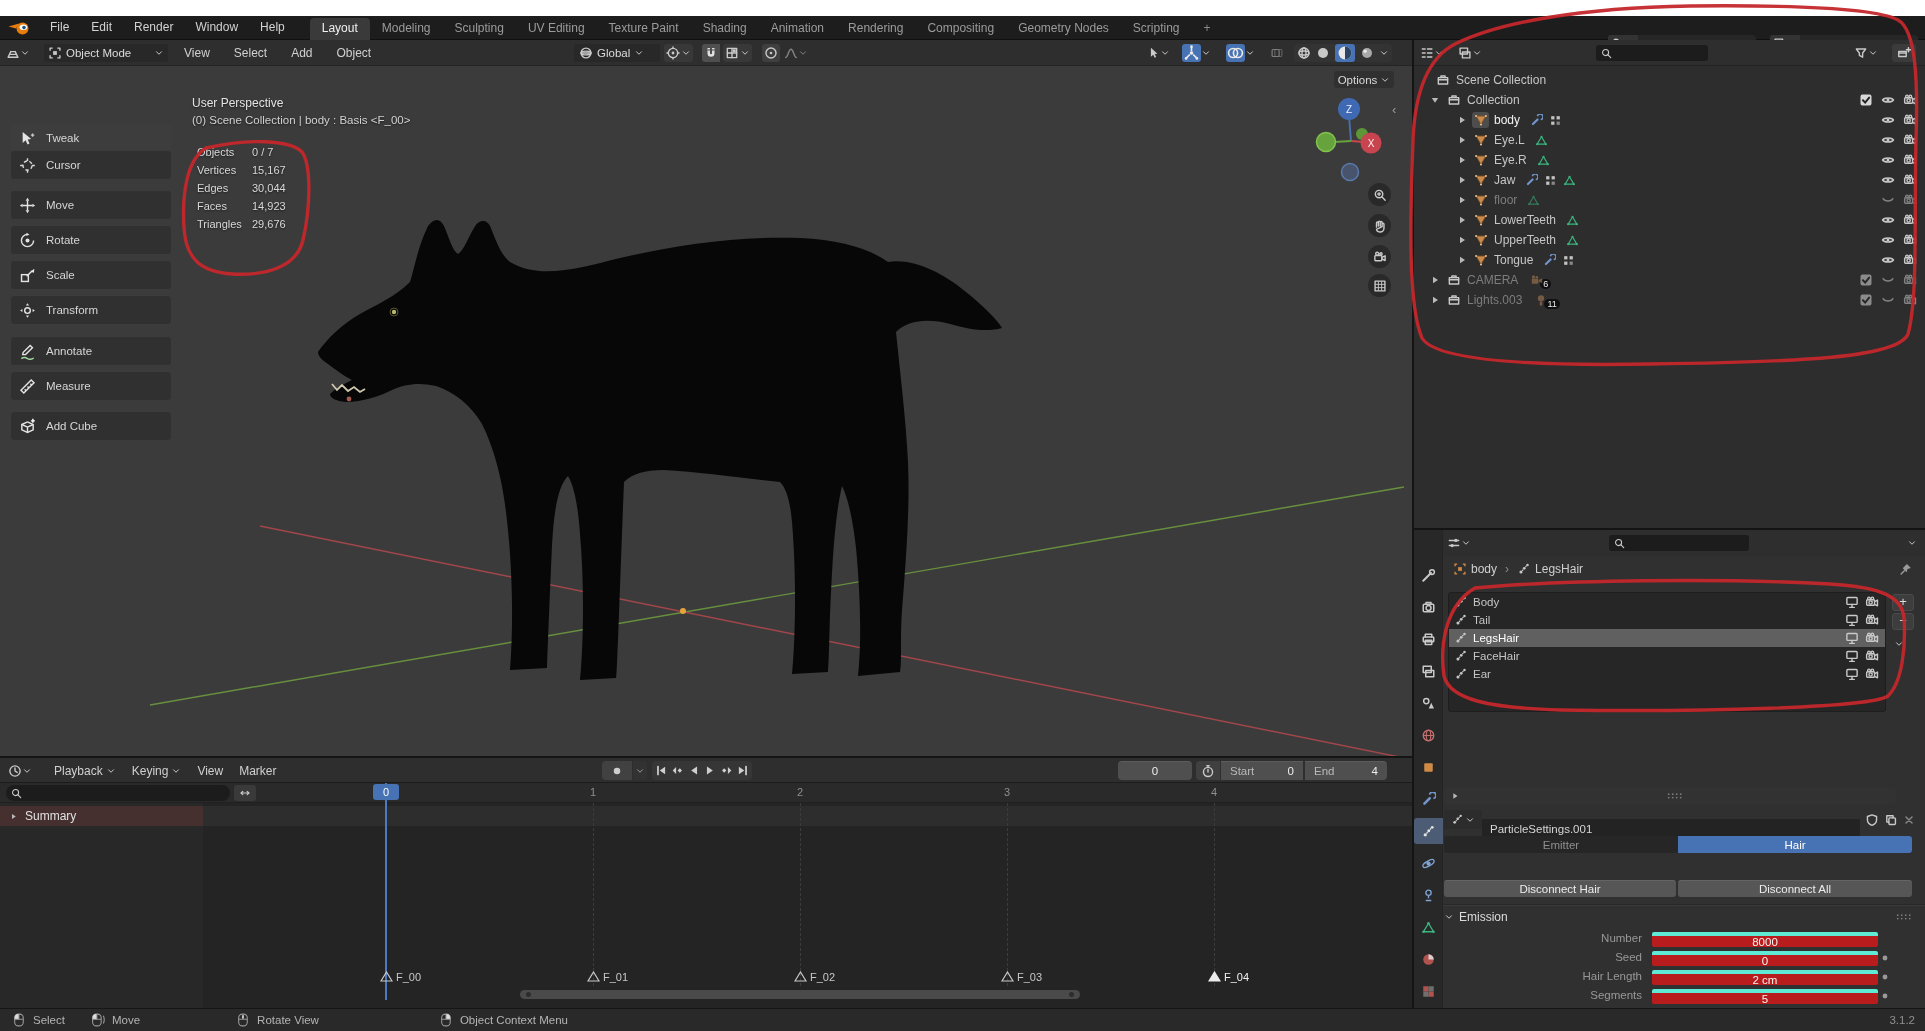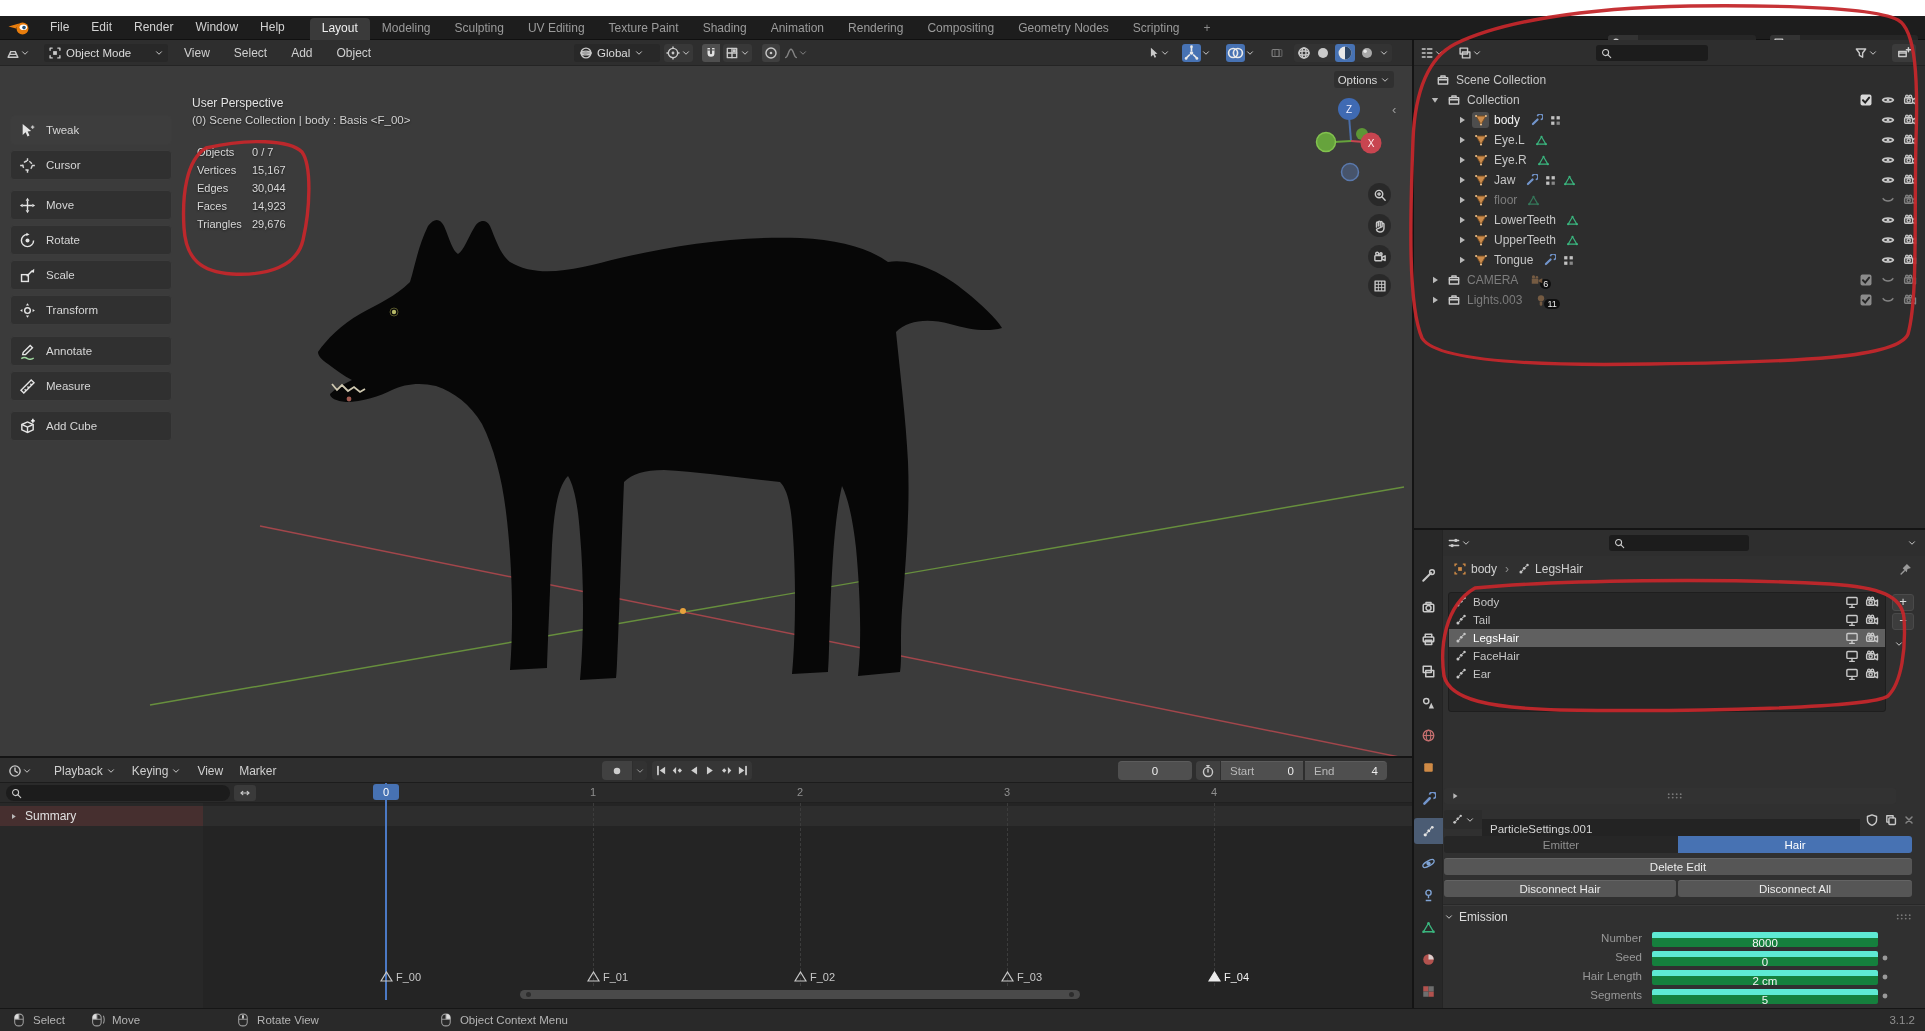--- a/index.html
+++ b/index.html
@@ -103,22 +103,22 @@
   .db-ics { display:flex; align-items:center; gap:5px; padding-left:5px; }
   .toggle2 { position:absolute; left:30px; top:306px; width:468px; height:17px; display:flex; border-radius:3px; overflow:hidden; font-size:11.5px; }
   .toggle2 .opt { flex:1; display:flex; align-items:center; justify-content:center; background:#262626; color:#8f8f8f; }
   .toggle2 .opt.on { background:#4772b3; color:#fff; }
   .pbtn { position:absolute; height:17px; background:#565656; border-radius:3px; display:flex; align-items:center; justify-content:center;
           color:#ececec; font-size:11.5px; border-top:1px solid #646464; }
   .psep { position:absolute; left:29px; top:374px; width:482px; height:2px; background:#282828; border-bottom:1px solid #3a3a3a; }
   .ph-row { position:absolute; left:30px; top:378px; width:468px; height:18px; display:flex; align-items:center; gap:5px; color:#dcdcdc; font-size:12px; }
   .f-row { position:absolute; left:30px; width:470px; height:15px; display:flex; align-items:flex-start; }
   .f-label { width:208px; text-align:right; padding-right:10px; color:#989898; font-size:11.5px; }
-  .f-field { width:226px; height:15px; background:#15803d; border-radius:2px; color:#f4f4f4; font-size:11.5px;
-             display:flex; align-items:center; justify-content:center; border-top:6px solid #5eead4; }
+  .f-field { width:226px; height:15px; background:#b91c1c; border-radius:2px; color:#f4f4f4; font-size:11.5px;
+             display:flex; align-items:center; justify-content:center; border-top:4px solid #5eead4; }
   .f-dot { width:14px; display:flex; justify-content:center; }
 
   
   .timeline { left:0; top:758px; width:1412px; height:250px; background:#242424; }
   .tl-header { position:relative; height:25px; background:#2e2e2e; border-bottom:1px solid #1c1c1c; }
   .tl-header > * { position:absolute; top:3px; height:19px; display:flex; align-items:center; }
   .tl-menu { color:#d0d0d0; padding:0 8px; gap:3px; display:flex; align-items:center; }
   .transport { background:#363636; border-radius:4px; display:flex; align-items:center; }
   .transport .i { width:16px; height:13px; }
   .tl-field { background:#4f4f4f; border-top:1px solid #5c5c5c; color:#ececec; font-size:11.5px; display:flex; align-items:center; }
@@ -467,21 +467,21 @@
         <div class="srow">
      <span class="sl">Faces</span>
      <span>14,923</span>
         </div>
         <div class="srow">
      <span class="sl">Triangles</span>
      <span>29,676</span>
         </div>
       </div>
     <div id="vp-toolbar">
-        <div class="toolbar-btn active" style="top:49px">
+        <div class="toolbar-btn active" style="top:57px">
      <span class="i ">
             <svg viewBox="0 0 12 12">
               <path d="M2.6 1.4v7.8l2.1-1.9 1.3 2.9 1.4-.6-1.3-2.9 2.5-.3z" fill="#e4e4e4"></path>
               <path d="M9.6 2.4v2.4M8.4 3.6h2.4" stroke="#c9c9c9" fill="none"></path>
             </svg>
           </span>
           <span>Tweak</span>
         </div>
         <div class="toolbar-btn" style="top:84px">
      <span class="i ">
@@ -1552,21 +1552,20 @@
               <path d="M3 3l6 6M9 3L3 9" stroke="#9a9a9a" stroke-width="1.5" stroke-linecap="round"></path>
             </svg>
           </span>
       </div>
     </div>
 
     <div class="toggle2">
       <div class="opt">Emitter</div>
       <div class="opt on">Hair</div>
     </div>
-    <div class="pbtn" style="left:30px;top:328px;width:468px">Delete Edit</div>
     <div class="pbtn" style="left:30px;top:350px;width:232px">Disconnect Hair</div>
     <div class="pbtn" style="left:264px;top:350px;width:234px">Disconnect All</div>
     <div class="psep"></div>
 
     <div class="ph-row">
       <span class="i" style="width:10px">
           <svg viewBox="0 0 12 12">
             <path d="M3 4.5l3 3 3-3" stroke="#c9c9c9" stroke-width="1.2" fill="none" stroke-linecap="round" stroke-linejoin="round"></path>
           </svg>
         </span>

